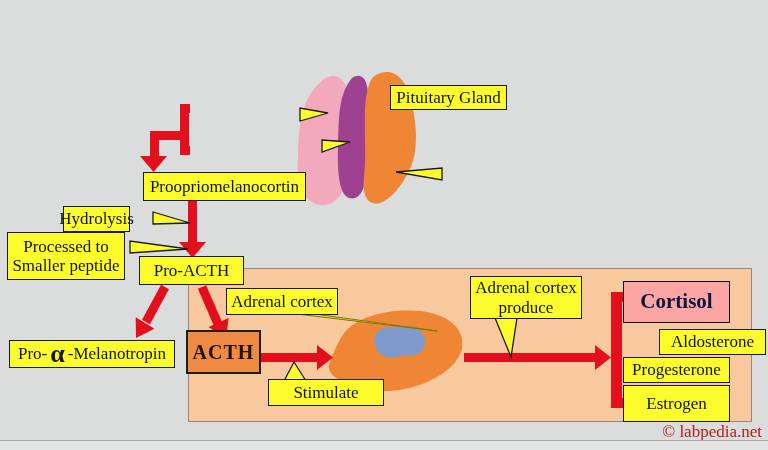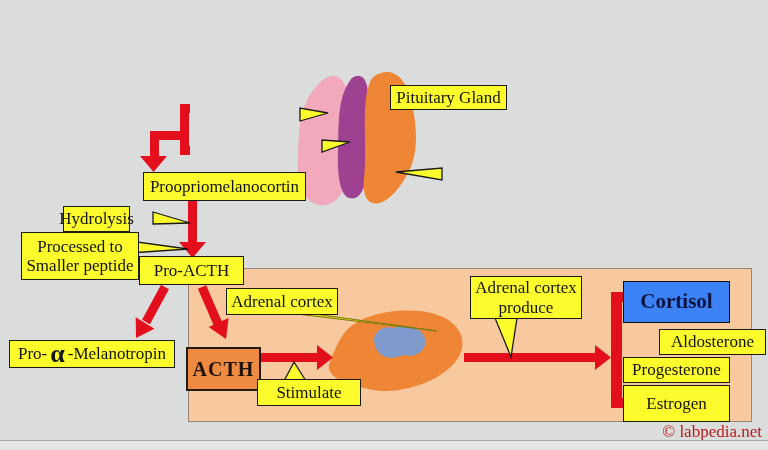--- a/index.html
+++ b/index.html
@@ -6,23 +6,23 @@
   body{background:#dbdcdc;font-family:"Liberation Serif", serif;}
   .canvas{position:relative;width:768px;height:450px;background:#dbdcdc;overflow:hidden;}
   .layer{position:absolute;left:0;top:0;width:768px;height:450px;}
   svg.layer{z-index:2;}
   .panel{position:absolute;left:188px;top:268px;width:564px;height:154px;background:#f8c99e;border:1px solid #96867c;box-sizing:border-box;z-index:1;}
   .box{position:absolute;display:flex;align-items:center;justify-content:center;text-align:center;
        box-sizing:border-box;z-index:3;color:#141414;font-size:17px;line-height:1.12;white-space:pre-line;}
   .ybox{background:#fcfc2d;border:1.5px solid #1a1a1a;}
   .title-box{left:112px;top:14px;width:540px;height:35px;background:#f6b3b7;border:2px solid #7d393c;
              color:#3a2224;font-size:21px;}
-  .cyanbox{left:623px;top:281px;width:107px;height:42px;background:#3b82f6;border:1.5px solid #101010;
+  .cyanbox{left:623px;top:281px;width:107px;height:42px;background:#fca5a5;border:1.5px solid #101010;
            font-weight:bold;font-size:21px;color:#0d1440;}
-  .acth{left:186px;top:347px;width:75px;height:44px;background:#ee8a42;border:2px solid #231a10;
+  .acth{left:186px;top:330px;width:75px;height:44px;background:#ee8a42;border:2px solid #231a10;
         font-weight:bold;font-size:20px;color:#1d1208;letter-spacing:1px;}
   .alpha{font-weight:bold;font-size:26px;line-height:0;margin:0 3px;}
   .copyright{position:absolute;right:6px;top:422px;z-index:3;color:#b91c1c;font-size:17px;}
   .bottom-line{position:absolute;left:0;top:440px;width:768px;height:1px;background:#a9a9a9;z-index:4;}
   .bottom-strip{position:absolute;left:0;top:441px;width:768px;height:9px;background:#e3e4e4;z-index:4;}
 </style>
 </head>
 <body>
 
 <div class="canvas">
@@ -70,32 +70,32 @@
       <polygon points="284,381 306,381 294,362"></polygon>
       <polygon points="297,314 315,314 437,331" fill="#e8e020" stroke="#787808" stroke-width="1"></polygon>
     </g>
   </svg>
 
 
   <div class="box ybox" style="left:390px;top:77px;width:117px;height:25px;margin-top:8px;">Pituitary Gland</div>
 
   <div class="box ybox" style="left:99px;top:172px;width:163px;height:29px;margin-left:44px;">Proopriomelanocortin</div>
   <div class="box ybox" style="left:63px;top:206px;width:67px;height:26px;">Hydrolysis</div>
-  <div class="box ybox" style="left:21px;top:232px;width:118px;height:48px;">Processed to
+  <div class="box ybox" style="left:7px;top:232px;width:118px;height:48px;">Processed to
 Smaller peptide</div>
   <div class="box ybox" style="left:139px;top:256px;width:105px;height:29px;">Pro-ACTH</div>
 
   <div class="box ybox" style="left:9px;top:340px;width:166px;height:28px;">
     <span>Pro-</span>
     <span class="alpha">α</span>
     <span>-Melanotropin</span>
   </div>
 
   <div class="box acth">ACTH</div>
-  <div class="box ybox" style="left:257px;top:379px;width:104px;height:27px;">Stimulate</div>
+  <div class="box ybox" style="left:268px;top:379px;width:116px;height:27px;">Stimulate</div>
 
   <div class="box ybox" style="left:226px;top:288px;width:112px;height:27px;">Adrenal cortex</div>
   <div class="box ybox" style="left:470px;top:276px;width:112px;height:43px;">Adrenal cortex
 produce</div>
 
   <div class="box cyanbox">Cortisol</div>
   <div class="box ybox" style="left:623px;top:329px;width:107px;height:26px;margin-left:36px;">Aldosterone</div>
   <div class="box ybox" style="left:623px;top:357px;width:107px;height:26px;">Progesterone</div>
   <div class="box ybox" style="left:623px;top:385px;width:107px;height:37px;text-align:right;">Estrogen</div>
 

